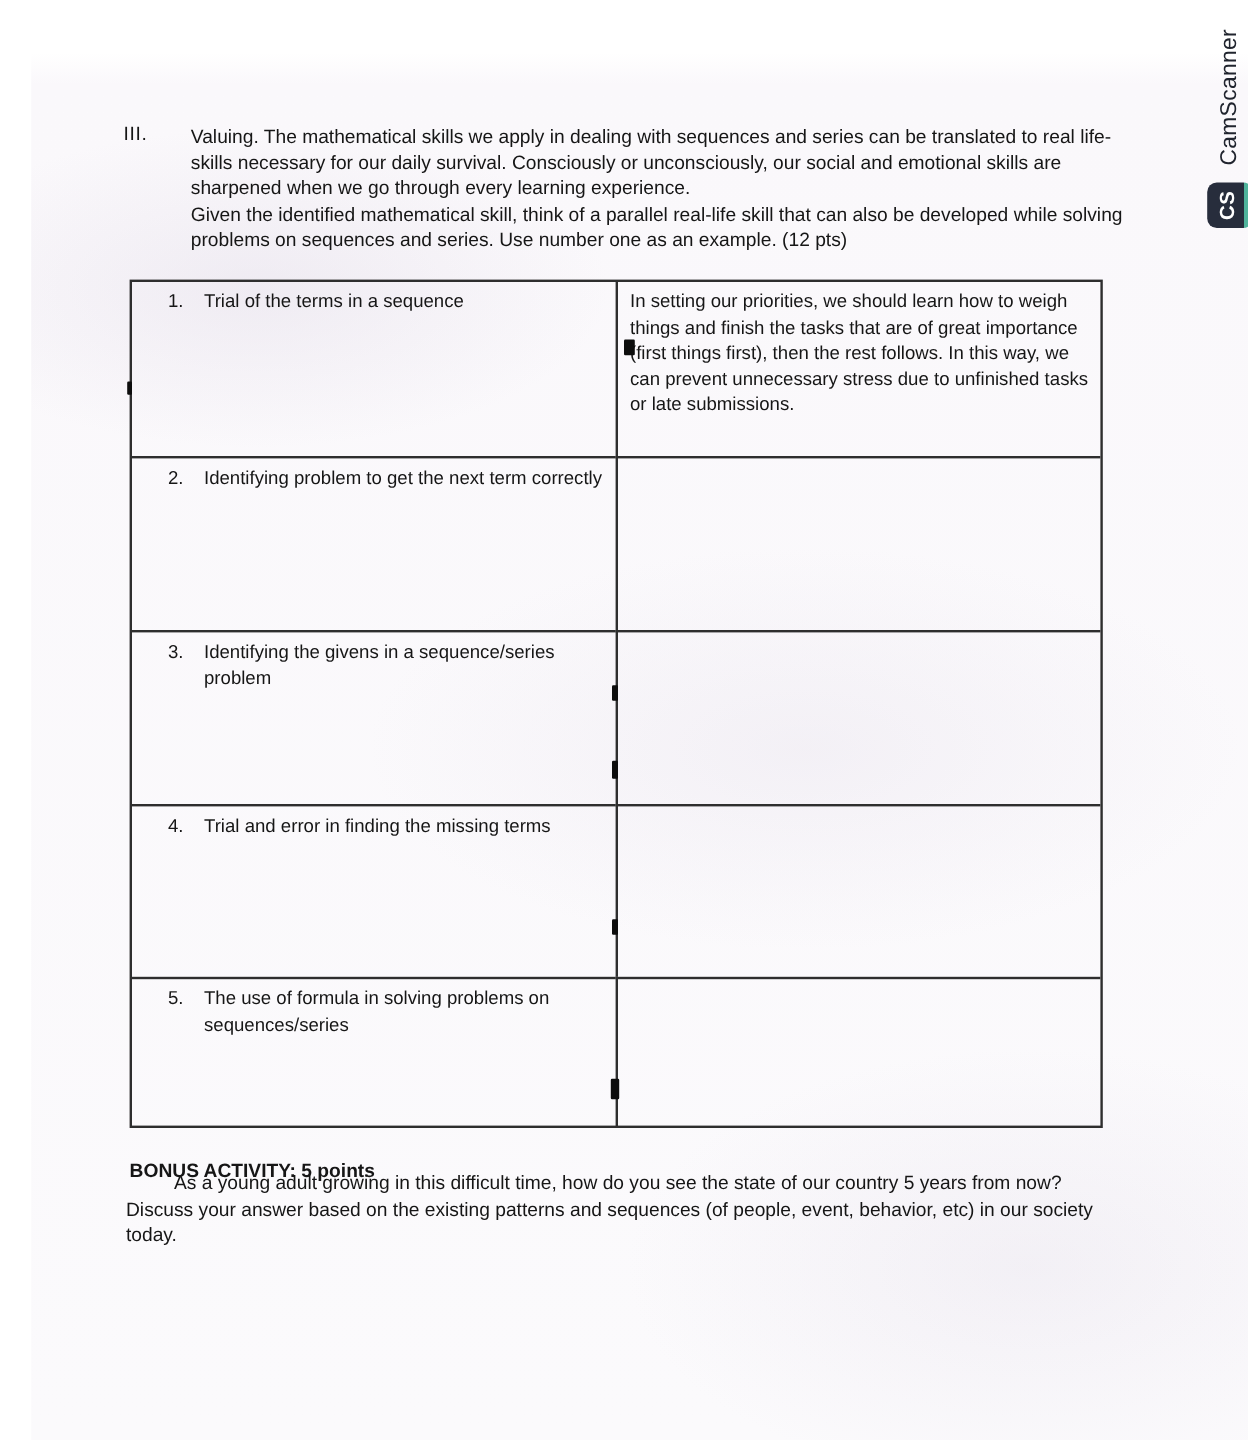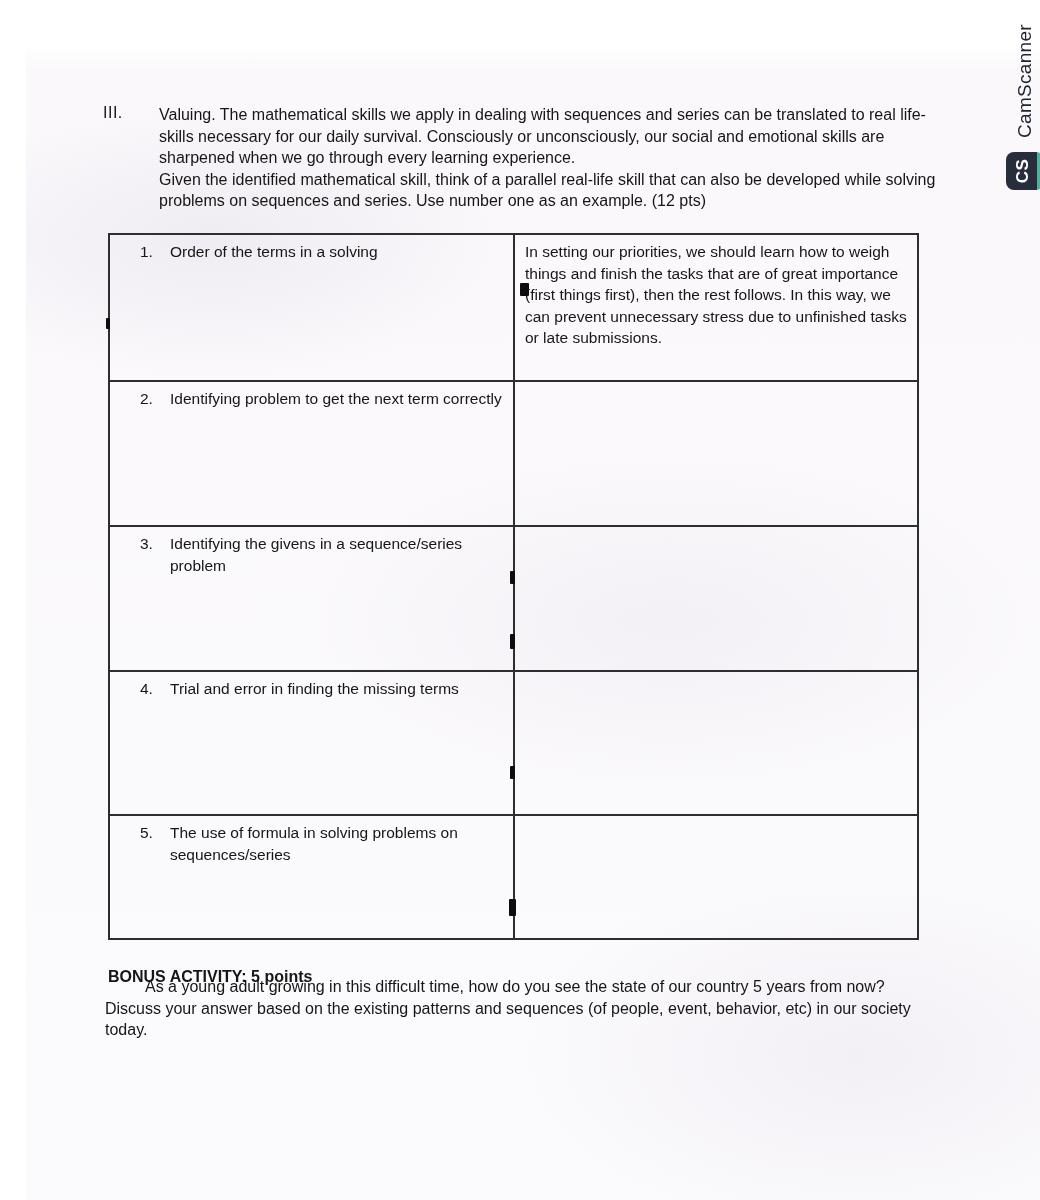--- a/index.html
+++ b/index.html
@@ -96,21 +96,21 @@
   <div class="section-num">III.</div>
 
   <div class="intro">
     <p><b>Valuing.</b><span> The mathematical skills we apply in dealing with sequences and series can be translated to real life-skills necessary for our daily survival. Consciously or unconsciously, our social and emotional skills are sharpened when we go through every learning experience.</span></p>
     <p>Given the identified mathematical skill, think of a parallel real-life skill that can also be developed while solving problems on sequences and series. Use number one as an example. (12 pts)</p>
   </div>
 
   <div class="skills-table">
     <div class="cell left">
       <span class="num">1.</span>
-      <span class="skill-text">Order of the terms in a solving</span>
+      <span class="skill-text">Trial of the terms in a sequence</span>
     </div>
     <div class="cell right">
       <div class="answer">In setting our priorities, we should learn how to weigh things and finish the tasks that are of great importance (first things first), then the rest follows. In this way, we can prevent unnecessary stress due to unfinished tasks or late submissions.</div>
     </div>
 
     <div class="cell left">
       <span class="num">2.</span>
       <span class="skill-text">Identifying problem to get the next term correctly</span>
     </div>
     <div class="cell right">

